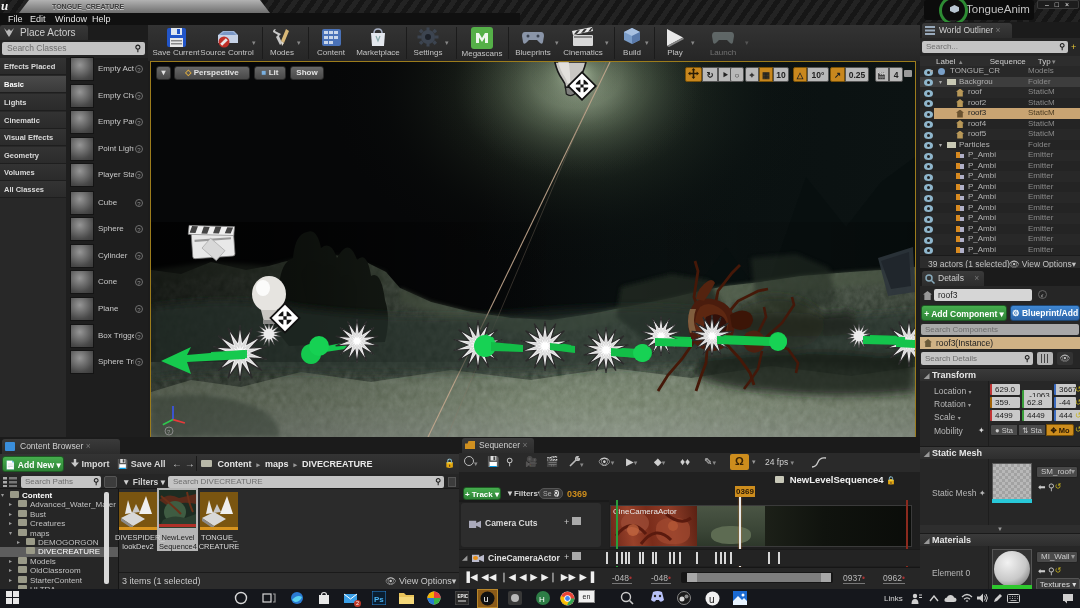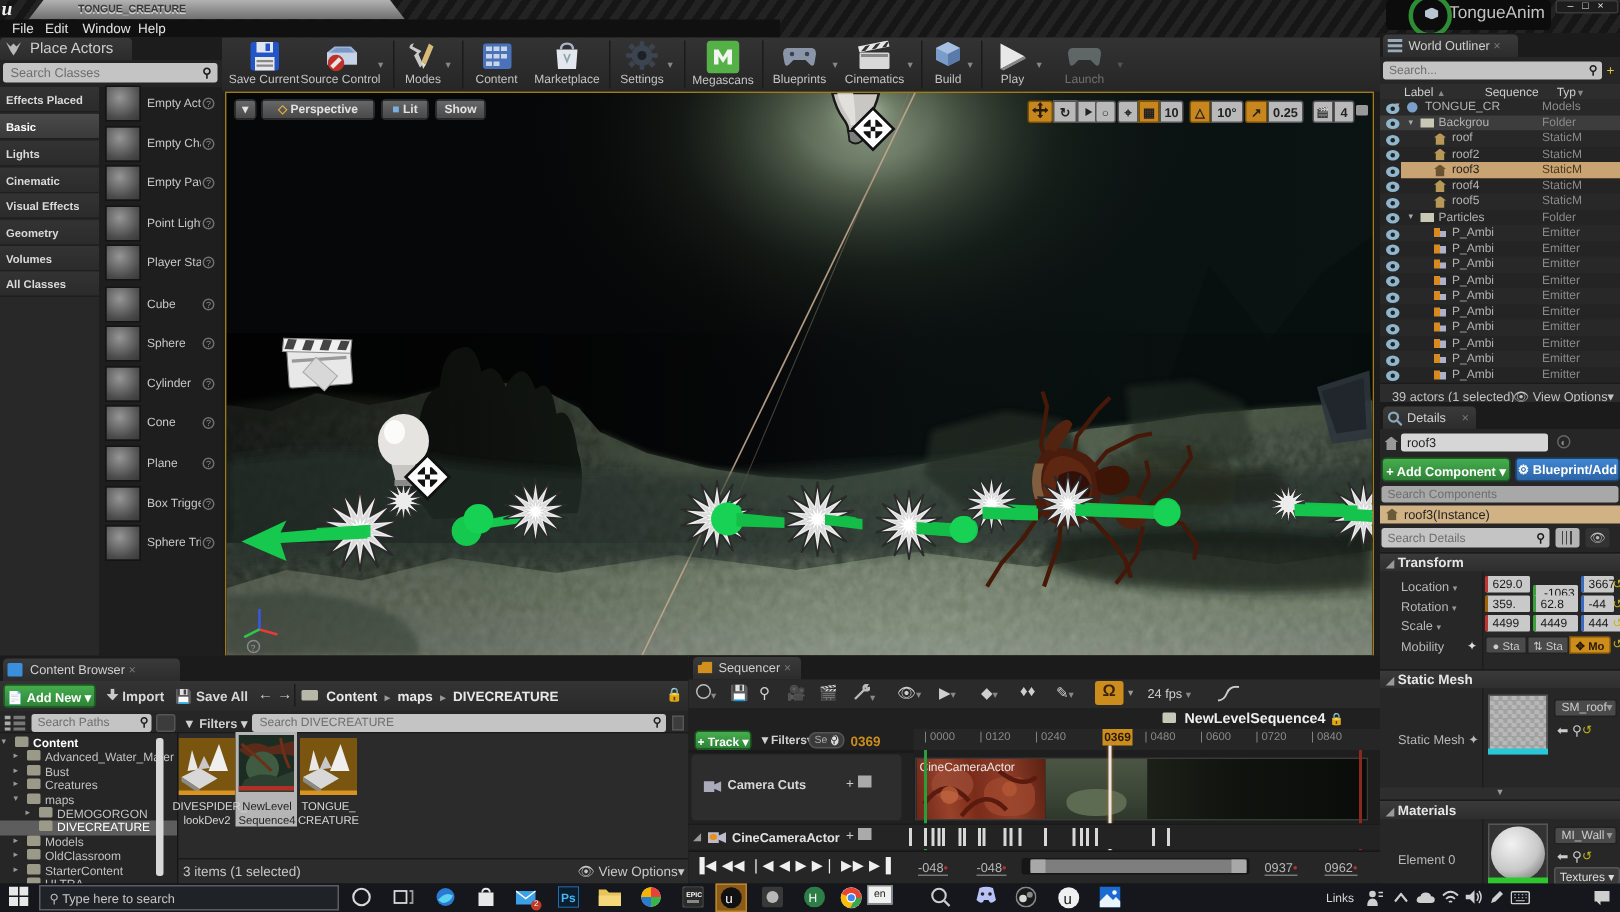--- a/index.html
+++ b/index.html
@@ -767,29 +767,20 @@
  <svg class="r" style="left:352px;top:20px" width="16" height="11" viewBox="0 0 16 11">
       <path d="M1 10 Q5 10 7 5 Q9 0 15 1" fill="none" stroke="#ccc" stroke-width="1.3"></path>
     </svg>
  <div class="r" style="left:316px;top:37px;width:130px;height:12px;color:#efefef;font-size:9.5px;font-weight:bold;white-space:nowrap;"><span class="fold" style="background:#c8c8b8"></span> NewLevelSequence4 <span style="color:#999;font-size:8px">🔒</span></div>
  <div class="gbtn" style="left:4px;top:50px;width:38px;height:13px;font-size:8px;line-height:13px;">+ Track ▾</div>
  <div class="r" style="left:47px;top:52px;width:36px;color:#d0d0d0;font-size:8px;font-weight:bold;white-space:nowrap;">▼Filters▾</div>
  <div class="r" style="left:80px;top:51px;width:24px;height:11px;background:#3a3a3a;border:1px solid #555;border-radius:5px;color:#aaa;font-size:7px;line-height:10px;padding-left:3px;">Se <span style="background:#ddd;border-radius:50%;color:#222;">⚲</span></div>
  <div class="r" style="left:108px;top:52px;color:#cd8d1d;font-size:9px;font-weight:bold;">0369</div>
  <div class="r" style="left:0;top:66px;width:150px;height:64px;background:#212121;"></div>
     <div class="r" style="left:2px;top:66px;width:140px;height:44px;background:#2d2d2d;border-radius:3px;"></div>
- <div class="r" style="left:150px;top:49px;width:311px;height:14px;background:#262626;">
-      <span style="position:absolute;left:7px;color:#8a8a8a;font-size:7.5px;">| 0000</span>
- <span style="position:absolute;left:44px;color:#8a8a8a;font-size:7.5px;">| 0120</span>
- <span style="position:absolute;left:81px;color:#8a8a8a;font-size:7.5px;">| 0240</span>
- <span style="position:absolute;left:154px;color:#8a8a8a;font-size:7.5px;">| 0480</span>
- <span style="position:absolute;left:191px;color:#8a8a8a;font-size:7.5px;">| 0600</span>
- <span style="position:absolute;left:228px;color:#8a8a8a;font-size:7.5px;">| 0720</span>
- <span style="position:absolute;left:265px;color:#8a8a8a;font-size:7.5px;">| 0840</span>
-    </div>
  <div class="r" style="left:0,;top:63px;width:461px;height:2px;background:#1a1a1a;"></div>
  <div class="r" style="left:150px;top:63px;width:311px;height:67px;background:#1e1e1e;"></div>
 
  <div class="r" style="left:10px;top:82px;width:12px;height:9px;background:#aab;clip-path:polygon(0 20%,60% 20%,60% 45%,100% 20%,100% 100%,60% 75%,60% 100%,0 100%);"></div>
  <div class="r" style="left:26px;top:81px;color:#d8d8d8;font-size:8.5px;font-weight:bold;">Camera Cuts</div>
  <div class="r" style="left:105px;top:80px;color:#ccc;font-size:9px;">+ <span style="display:inline-block;width:9px;height:8px;background:#aaa;"></span></div>
 
  <div class="r" style="left:151px;top:68px;width:302px;height:42px;background:#141414;border:1px solid #3a3a3a;overflow:hidden;">
    <div class="r" style="left:0;top:0;width:86px;height:42px;background:linear-gradient(80deg,#6a2518,#99422a 25%,#7a2c1a 45%,#8f3d28 70%,#5a2012);"></div>
    <div class="r" style="left:10px;top:6px;width:28px;height:22px;border-radius:50%;background:#9a4a34;opacity:.8"></div>
@@ -845,21 +836,20 @@
  <div class="r" style="left:192px;top:136px;color:#b8b8b8;font-size:8.5px;border-bottom:1px solid #777;">-048<span style="color:#a33">•</span></div>
  <div class="r" style="left:222px;top:135px;width:152px;height:11px;background:#161616;border-radius:2px;"></div>
  <div class="r" style="left:228px;top:136px;width:144px;height:9px;background:#7e7e7e;border-radius:2px;"></div>
     <div class="r" style="left:228px;top:136px;width:10px;height:9px;background:#a8a8a8;"></div>
     <div class="r" style="left:362px;top:136px;width:10px;height:9px;background:#a8a8a8;"></div>
  <div class="r" style="left:384px;top:136px;color:#b8b8b8;font-size:8.5px;border-bottom:1px solid #777;">0937<span style="color:#a33">•</span></div>
  <div class="r" style="left:424px;top:136px;color:#b8b8b8;font-size:8.5px;border-bottom:1px solid #777;">0962<span style="color:#a33">•</span></div>
 </div>
 
 <div class="r" id="taskbar">
- <div class="r" style="left:26px;top:1px;width:200px;height:17px;background:#1f2328;border:1px solid #5a5e64;color:#c8c8c8;font-size:8.5px;line-height:16px;"><span style="margin-left:6px;color:#bbb;">⚲</span> Type here to search</div>
  <div class="tico" style="left:6px;"><svg width="13" height="13">
         <rect x="0" y="0" width="6" height="6" fill="#e8e8e8"></rect>
         <rect x="7" y="0" width="6" height="6" fill="#e8e8e8"></rect>
         <rect x="0" y="7" width="6" height="6" fill="#e8e8e8"></rect>
         <rect x="7" y="7" width="6" height="6" fill="#e8e8e8"></rect>
       </svg></div>
  <div class="tico" style="left:234px;"><svg width="14" height="14">
         <circle cx="7" cy="7" r="5.5" fill="none" stroke="#d8d8d8" stroke-width="1.4"></circle>
       </svg></div>
  <div class="tico" style="left:262px;"><svg width="14" height="14">

